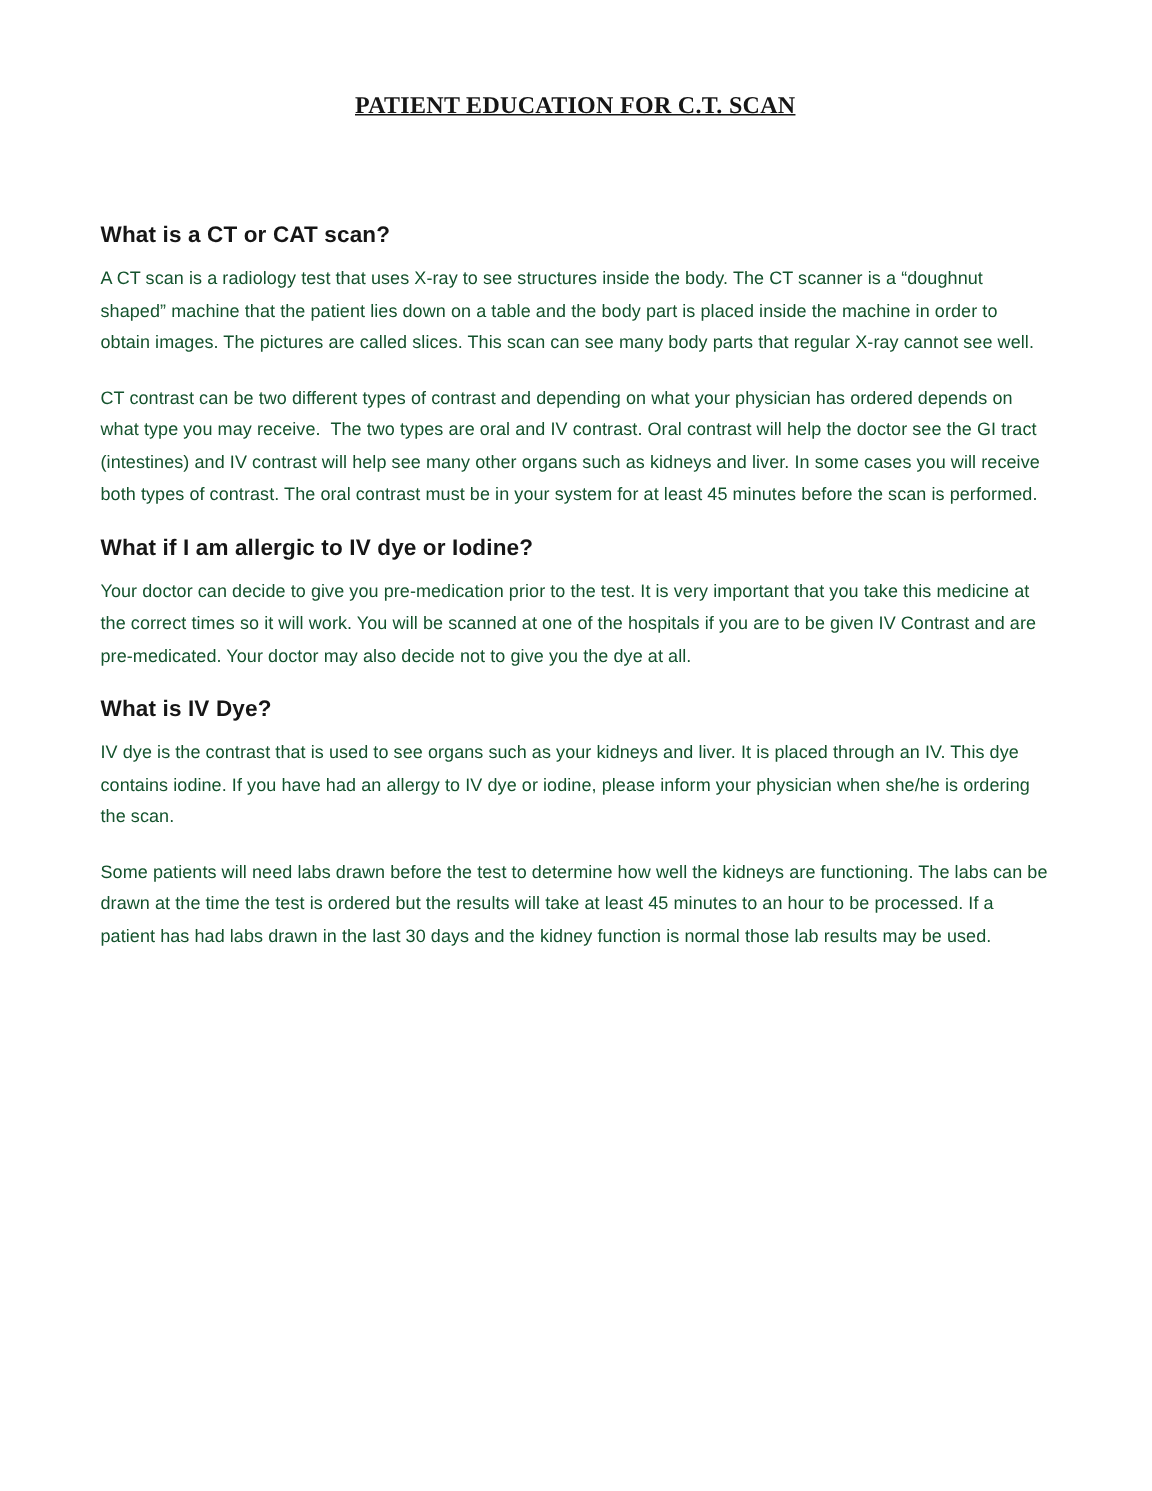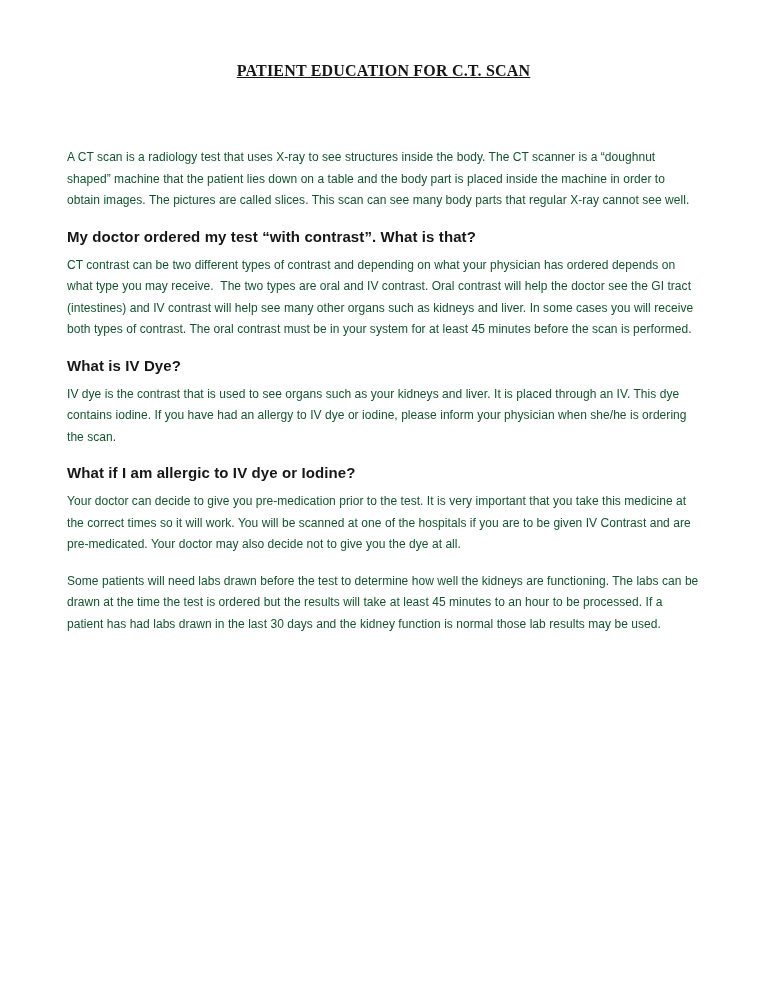--- a/index.html
+++ b/index.html
@@ -54,36 +54,36 @@
     letter-spacing: 0.05px;
   }
 </style>
 </head>
 <body>
 
 <div class="page">
   <h1 class="doc-title">PATIENT EDUCATION FOR C.T. SCAN</h1>
   <main class="doc-sections" id="sections">
   <section class="doc-section">
+    <h2>What is a CT or CAT scan?</h2>
     <p>A CT scan is a radiology test that uses X-ray to see structures inside the body. The CT scanner is a “doughnut shaped” machine that the patient lies down on a table and the body part is placed inside the machine in order to obtain images. The pictures are called slices. This scan can see many body parts that regular X-ray cannot see well.</p>
   </section>
 
   <section class="doc-section">
-    <h2>My doctor ordered my test “with contrast”. What is that?</h2>
     <p>CT contrast can be two different types of contrast and depending on what your physician has ordered depends on what type you may receive.  The two types are oral and IV contrast. Oral contrast will help the doctor see the GI tract (intestines) and IV contrast will help see many other organs such as kidneys and liver. In some cases you will receive both types of contrast. The oral contrast must be in your system for at least 45 minutes before the scan is performed.</p>
+  </section>
+
+  <section class="doc-section">
+    <h2>What if I am allergic to IV dye or Iodine?</h2>
+    <p>Your doctor can decide to give you pre-medication prior to the test. It is very important that you take this medicine at the correct times so it will work. You will be scanned at one of the hospitals if you are to be given IV Contrast and are pre-medicated. Your doctor may also decide not to give you the dye at all.</p>
   </section>
 
   <section class="doc-section">
     <h2>What is IV Dye?</h2>
     <p>IV dye is the contrast that is used to see organs such as your kidneys and liver. It is placed through an IV. This dye contains iodine. If you have had an allergy to IV dye or iodine, please inform your physician when she/he is ordering the scan.</p>
-  </section>
-
-  <section class="doc-section">
-    <h2>What if I am allergic to IV dye or Iodine?</h2>
-    <p>Your doctor can decide to give you pre-medication prior to the test. It is very important that you take this medicine at the correct times so it will work. You will be scanned at one of the hospitals if you are to be given IV Contrast and are pre-medicated. Your doctor may also decide not to give you the dye at all.</p>
   </section>
 
   <section class="doc-section">
     <p>Some patients will need labs drawn before the test to determine how well the kidneys are functioning. The labs can be drawn at the time the test is ordered but the results will take at least 45 minutes to an hour to be processed. If a patient has had labs drawn in the last 30 days and the kidney function is normal those lab results may be used.</p>
   </section>
 
 
 </main>
 </div>
 

